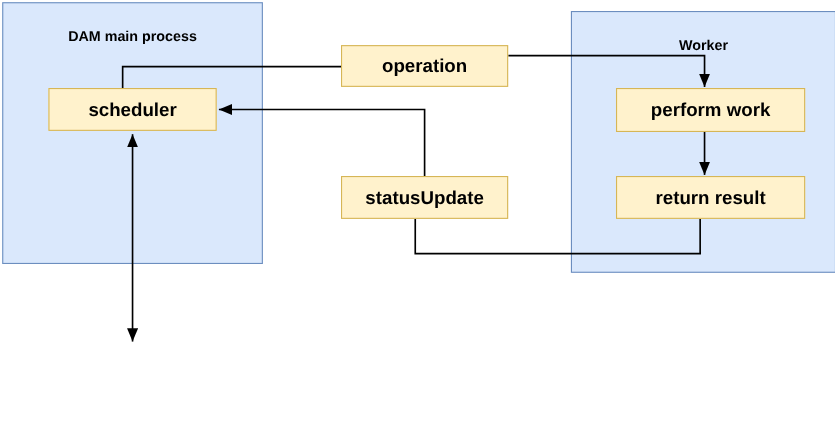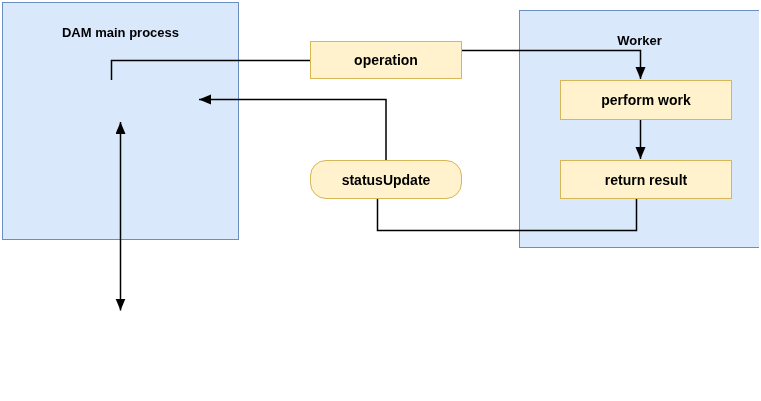--- a/index.html
+++ b/index.html
@@ -46,29 +46,29 @@
     width: 720px;
   }
   .node {
     position: absolute;
     box-sizing: border-box;
     background: var(--node-fill, #fff2cc);
     border: 1px solid var(--node-border, #d6b656);
     display: flex;
     align-items: center;
     justify-content: center;
-    font-size: 14px;
+    font-size: 17px;
     font-weight: bold;
     color: var(--text-color, #000000);
     z-index: 3;
     white-space: nowrap;
   }
   .node-scheduler     { left: 44px;  top: 80px;  width: 153px; height: 39px; }
   .node-operation     { left: 310px; top: 41px;  width: 152px; height: 38px; }
-  .node-statusupdate  { left: 310px; top: 160px; width: 152px; height: 39px; border-radius: 16px; }
+  .node-statusupdate  { left: 310px; top: 160px; width: 152px; height: 39px; }
   .node-performwork   { left: 560px; top: 80px;  width: 172px; height: 40px; }
   .node-returnresult  { left: 560px; top: 160px; width: 172px; height: 39px; align-items: center; }
   .edges {
     position: absolute;
     left: 0;
     top: 0;
     z-index: 2;
     pointer-events: none;
   }
   .edges path.edge {
@@ -111,20 +111,23 @@
 
     <path class="edge" d="M 640.5 120 L 640.5 159" marker-end="url(#arrow)"></path>
 
     <path class="edge" d="M 636.5 199 L 636.5 230.5 L 377.5 230.5 L 377.5 199"></path>
 
     <path class="edge" d="M 386 160 L 386 99.5 L 199 99.5" marker-end="url(#arrow)"></path>
 
     <path class="edge" d="M 120.5 122 L 120.5 310.5" marker-start="url(#arrow-rev)" marker-end="url(#arrow)"></path>
   </svg>
 
+  <div class="node node-scheduler">
+    <span>scheduler</span>
+  </div>
 
   <div class="node node-operation">
     <span>operation</span>
   </div>
 
   <div class="node node-statusupdate">
     <span>statusUpdate</span>
   </div>
 
   <div class="node node-performwork">

